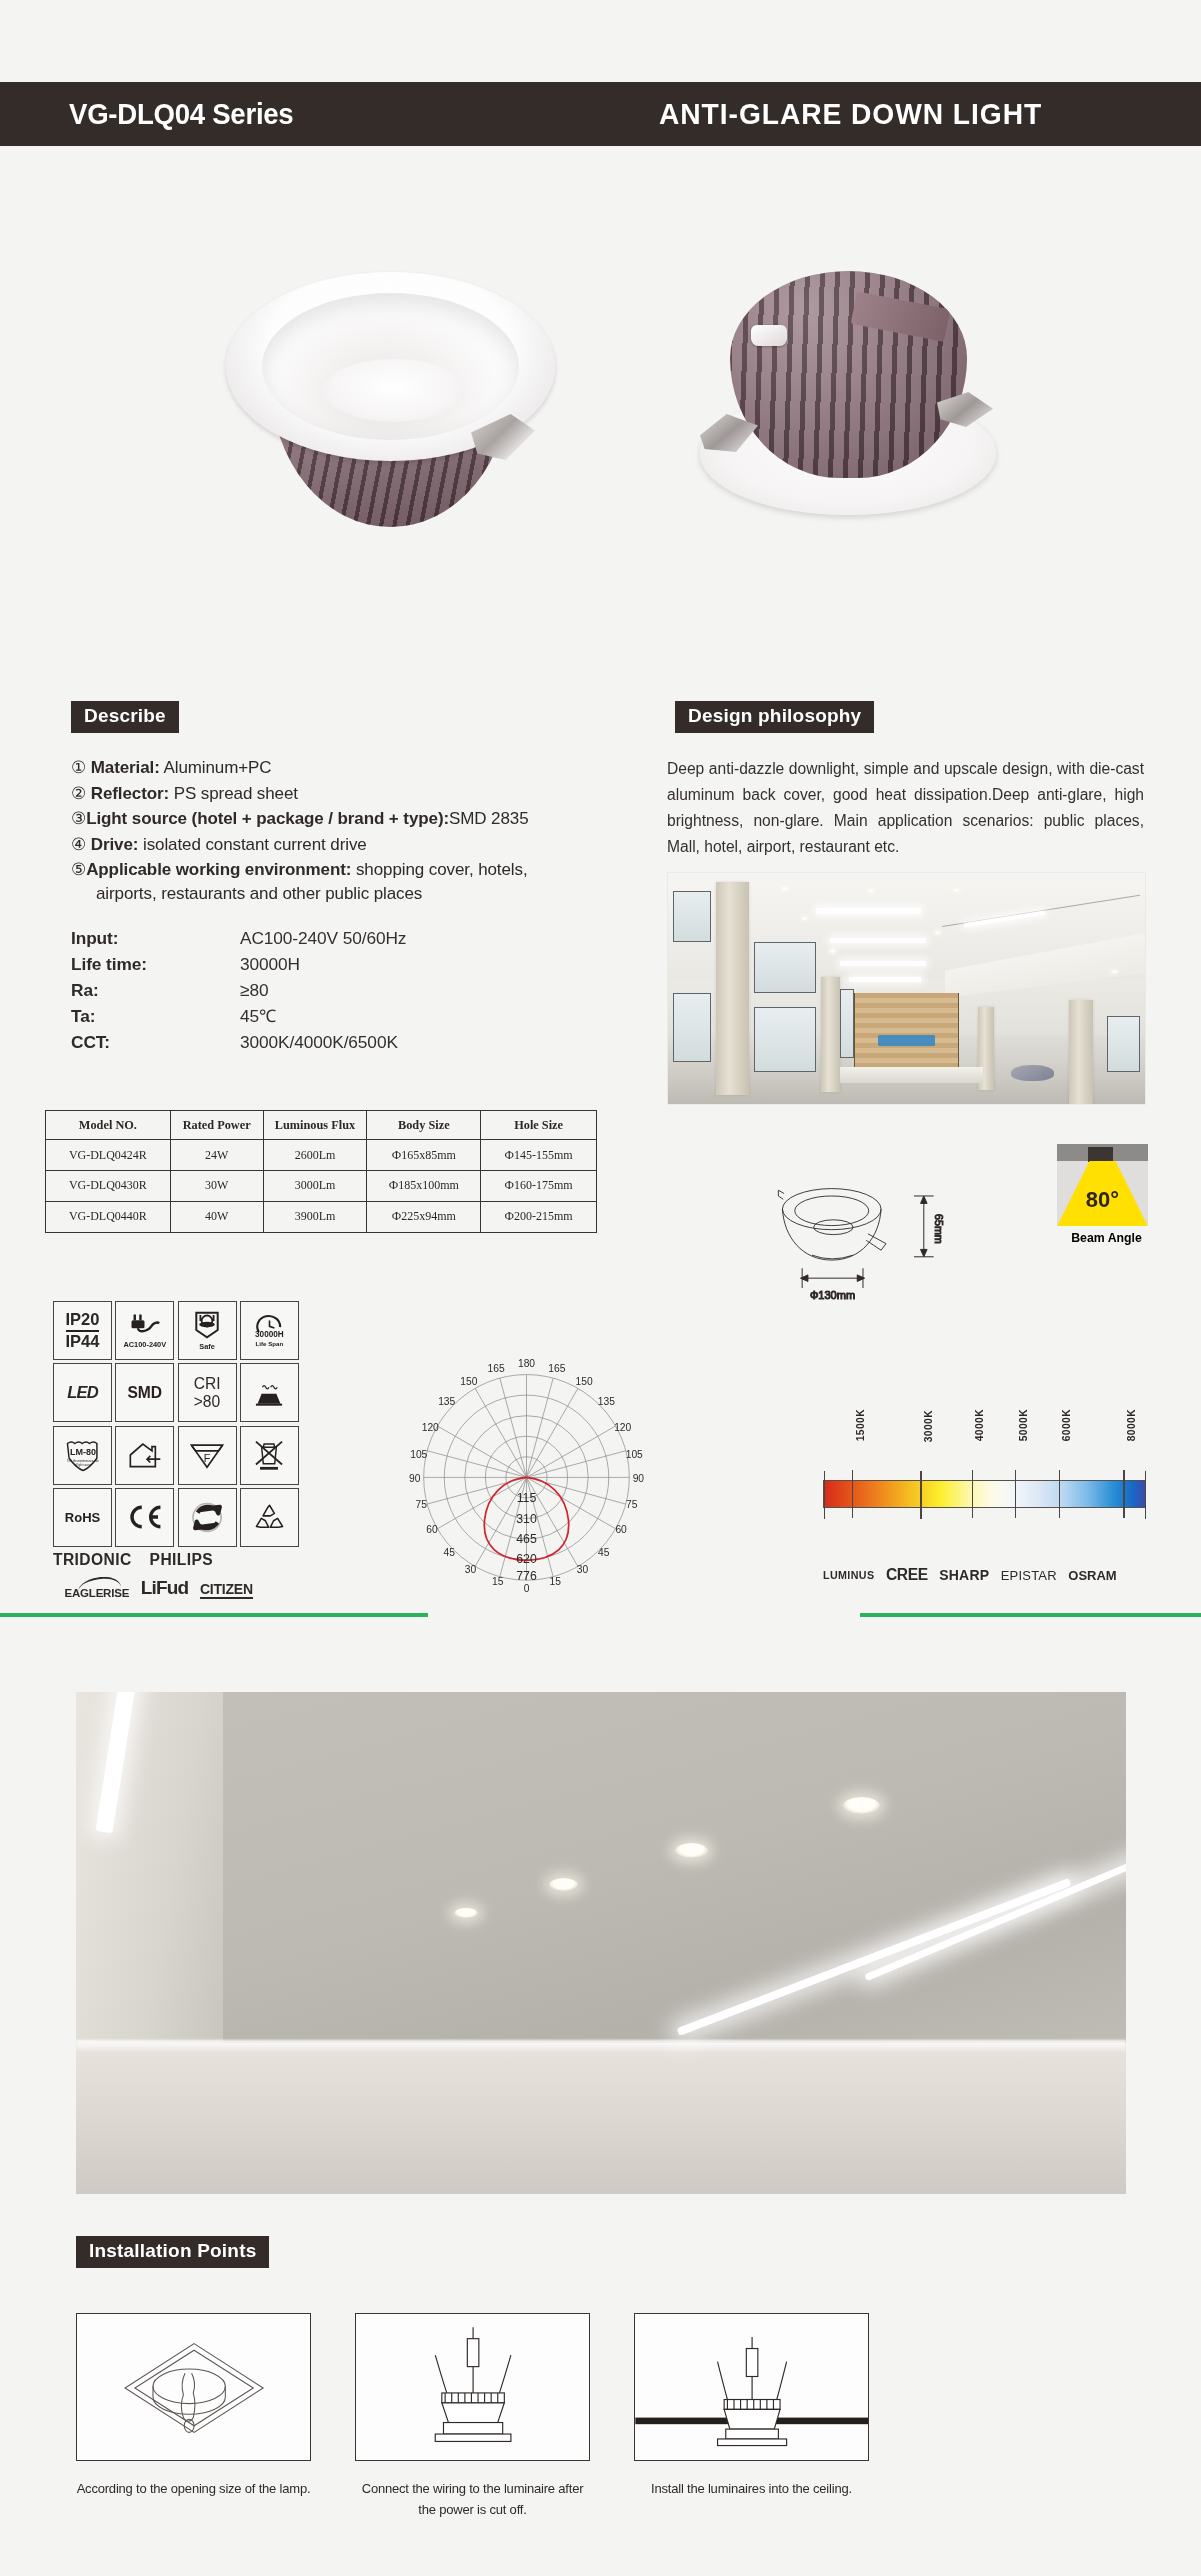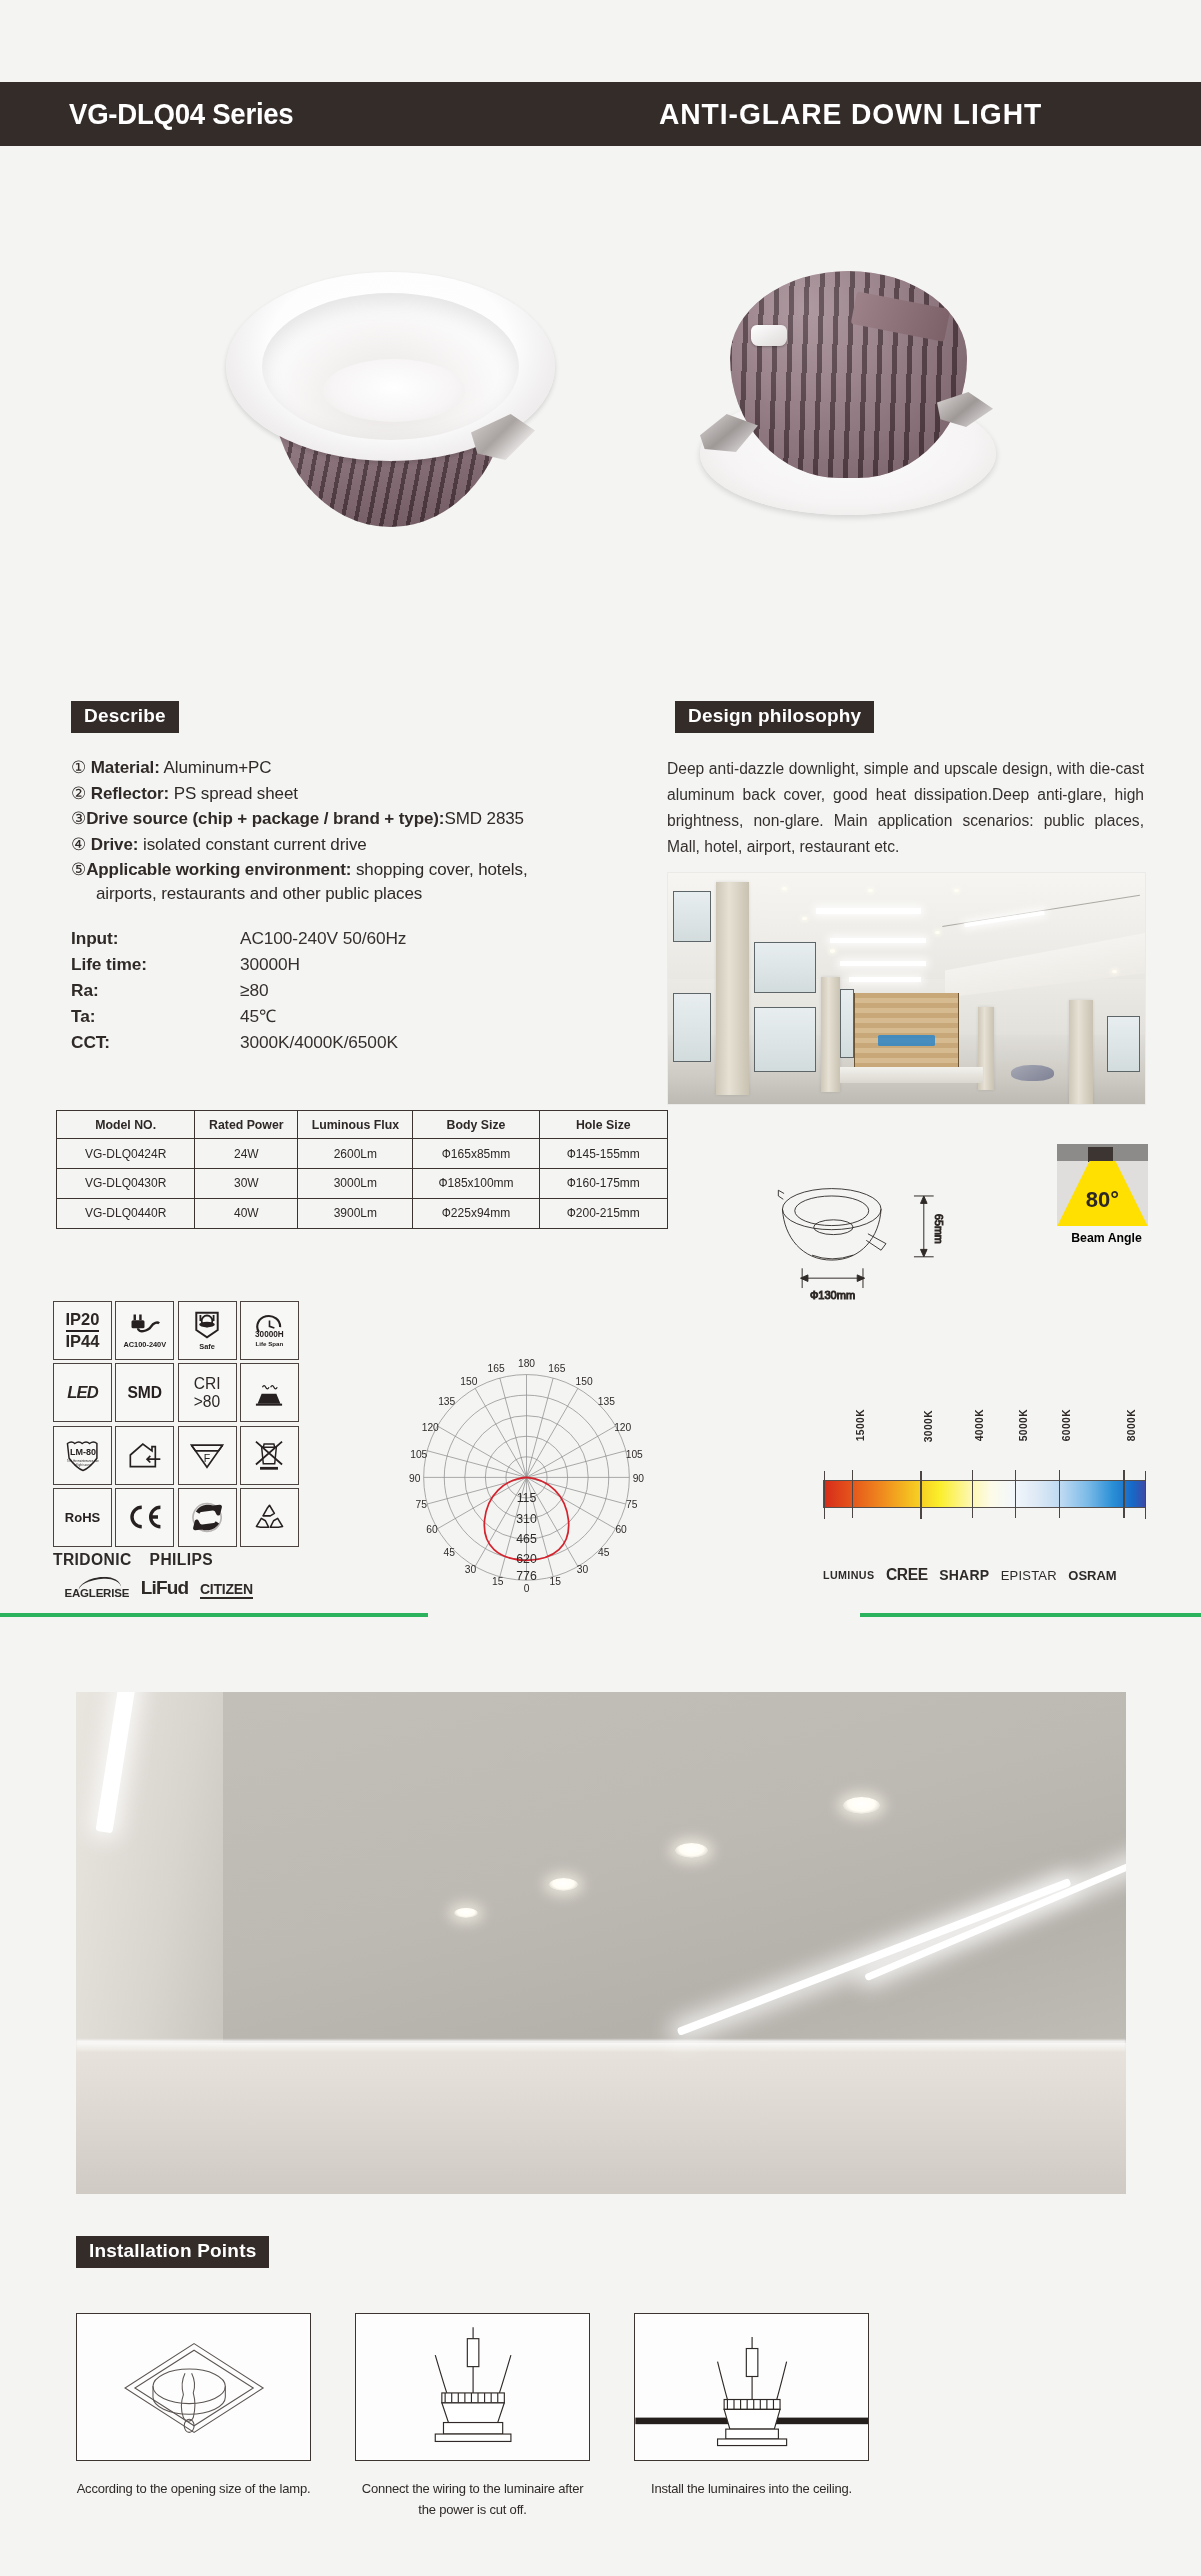--- a/index.html
+++ b/index.html
@@ -129,21 +129,21 @@
   }
   #describe-list li b { font-weight: bold; }
   #describe-list li .cont { display: block; padding-left: 25px; }
 
   #spec-list { left: 71px; top: 925px; width: 494px; }
   #spec-list .row { display: flex; font-size: 17.3px; line-height: 26px; letter-spacing: -0.1px; }
   #spec-list .k { width: 169px; font-weight: bold; color: #2f2a27; }
   #spec-list .v { color: #35302d; }
 
   
-  #model-table { left: 56px; top: 1110px; width: 612px; border-collapse: collapse; }
+  #model-table { left: 45px; top: 1110px; width: 552px; border-collapse: collapse; font-family: Liberation Serif, serif; }
   #model-table td, #model-table th {
     border: 0.8px solid #3a3330; font-size: 12px; text-align: center;
     padding: 5.8px 1.6px; color: #2d2826; font-weight: normal;
   }
   #model-table thead th { font-weight: bold; font-size: 12.3px; padding: 6.6px 1.6px; }
   #model-table tbody td { padding: 7.4px 1.6px; }
 
   
   #cert-grid {
     left: 53px; top: 1301px; width: 247px;
@@ -332,21 +332,21 @@
     <span>①</span>
     <b>Material:</b>
     <span>Aluminum+PC</span>
   </li>
   <li>
     <span>②</span>
     <b>Reflector:</b>
     <span>PS spread sheet</span>
   </li>
   <li>
-    <span>③</span><b>Drive source (chip + package / brand + type):</b><span>SMD 2835</span>
+    <span>③</span><b>Light source (hotel + package / brand + type):</b><span>SMD 2835</span>
   </li>
   <li>
     <span>④</span>
     <b>Drive:</b>
     <span>isolated constant current drive</span>
   </li>
   <li>
     <span>⑤</span><b>Applicable working environment:</b>
     <span>shopping cover, hotels,</span>
     <span class="cont">airports, restaurants and other public places</span>

